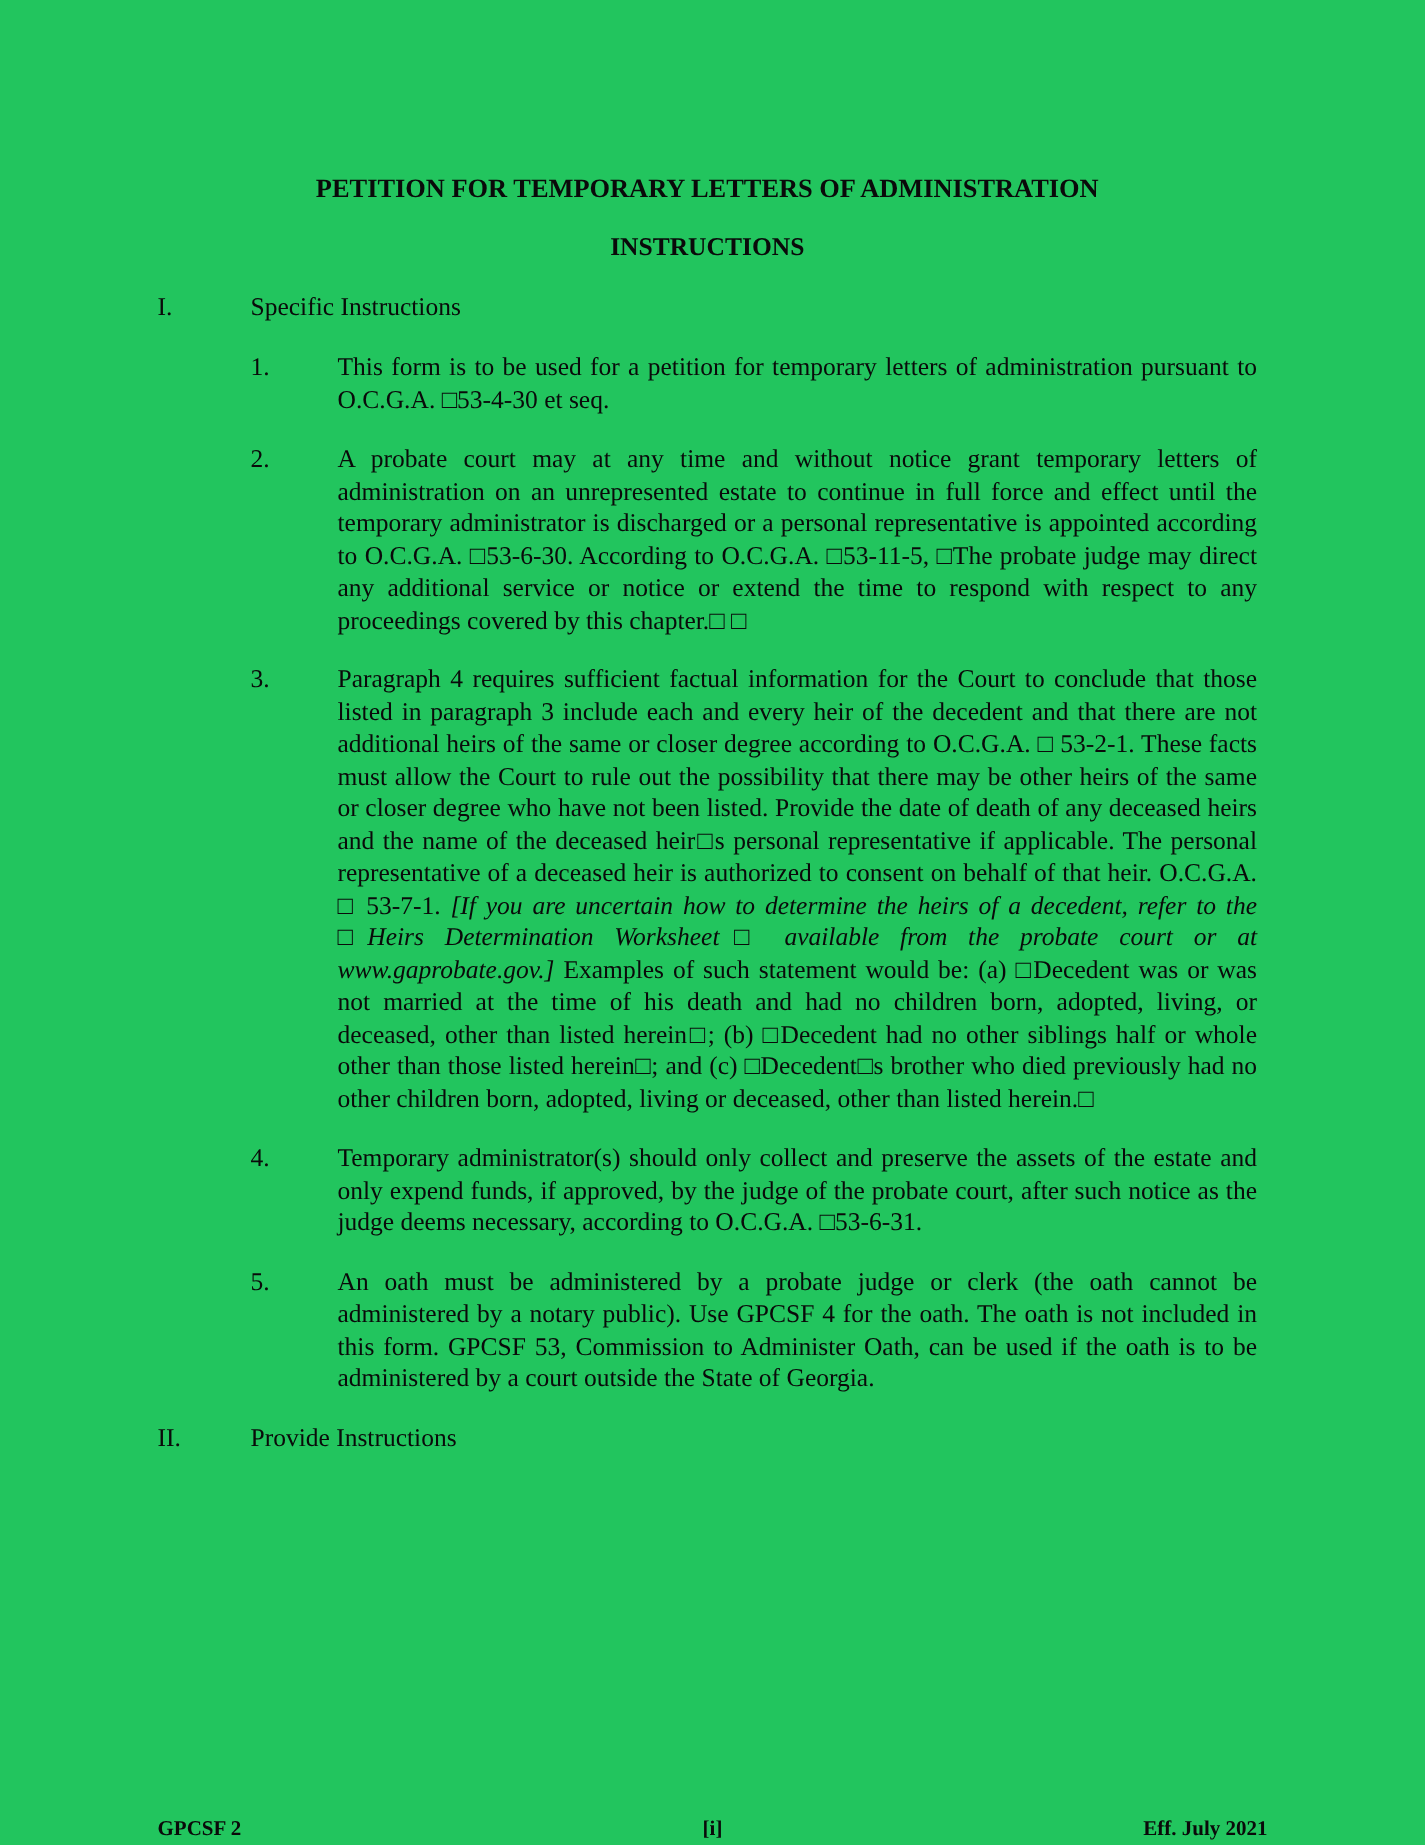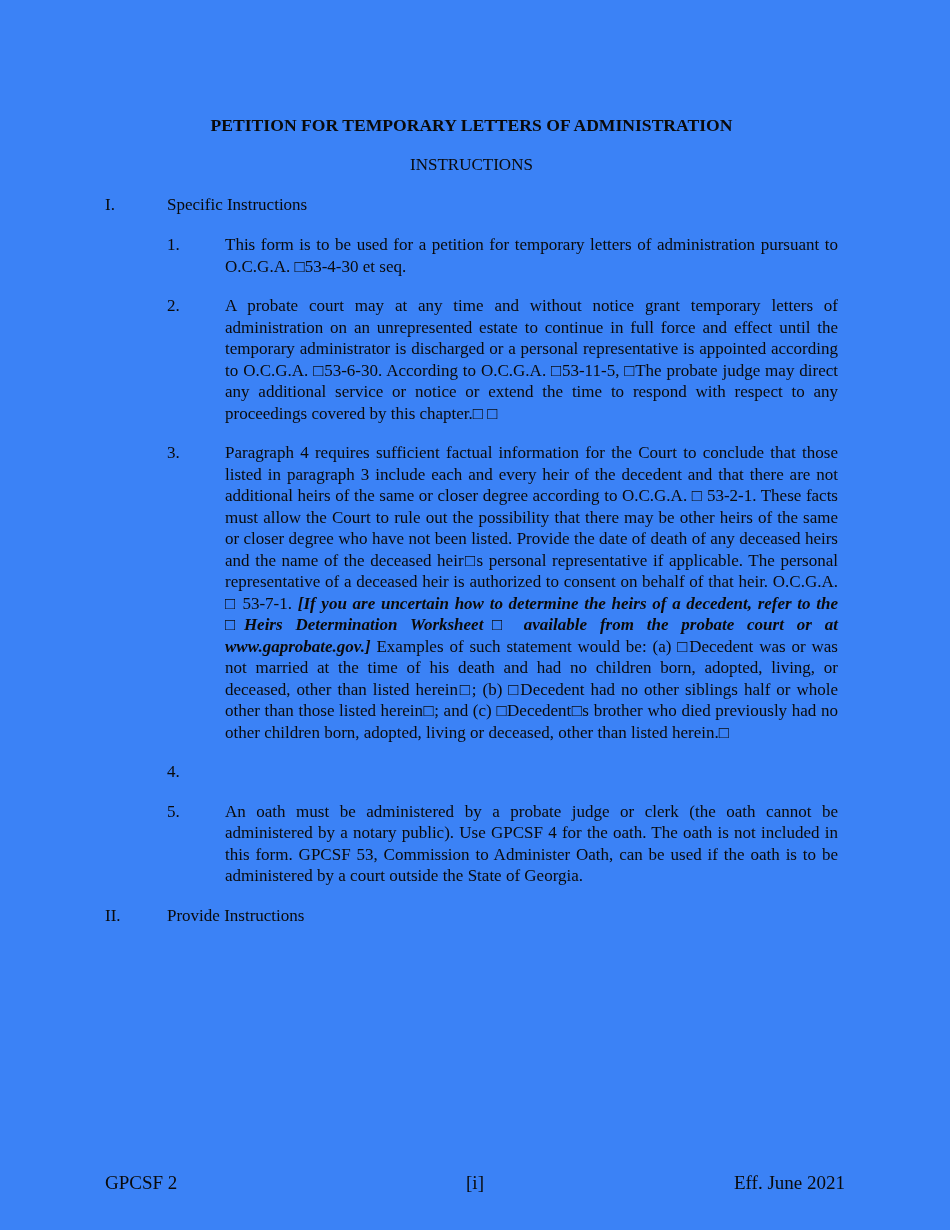--- a/index.html
+++ b/index.html
@@ -1,20 +1,20 @@
 <!DOCTYPE html>
 <html><head>
 <meta charset="utf-8">
 <style>
   html, body { margin: 0; padding: 0; background: #ffffff; }
   .page {
     position: relative;
     width: 950px;
     height: 1230px;
-    background: #3b82f6;
+    background: #22c55e;
     color: #0a0a0a;
     font-family: "Liberation Serif", "DejaVu Serif", serif;
     font-size: 17px;
     line-height: 21.5px;
     overflow: hidden;
   }
   .content {
     position: absolute;
     left: 105px;
     top: 0;
@@ -23,21 +23,21 @@
   .doc-title {
     margin: 114px 0 0 0;
     text-align: center;
     font-weight: bold;
     font-size: 17.6px;
     line-height: 22px;
   }
   .doc-subtitle {
     margin: 18px 0 0 0;
     text-align: center;
-    font-weight: normal;
+    font-weight: bold;
     font-size: 17px;
     line-height: 22px;
   }
   .section-heading {
     margin-top: 18px;
     display: flex;
     line-height: 22px;
   }
   .section-heading .numeral {
     flex: none;
@@ -53,36 +53,37 @@
   .item .item-num {
     flex: none;
     width: 58px;
     margin-left: 62px;
   }
   .item .item-text {
     width: 613px;
     text-align: justify;
     text-justify: inter-word;
   }
-  .italic { font-style: italic; font-weight: bold; }
+  .italic { font-style: italic; }
   .gen-para {
     margin: 18px 0 0 62px;
     width: 671px;
     text-align: justify;
     text-justify: inter-word;
     text-indent: 58px;
   }
   .footer {
     position: absolute;
     left: 105px;
     right: 105px;
-    top: 1172px;
+    top: 1209px;
     height: 22px;
-    font-size: 19px;
+    font-size: 14px;
     line-height: 22px;
+    font-weight: bold;
   }
   .footer .f-left  { position: absolute; left: 0; }
   .footer .f-center{ position: absolute; left: 50%; transform: translateX(-50%); }
   .footer .f-right { position: absolute; right: 0; }
 </style>
 </head>
 <body>
 
 <div class="page">
   <div class="content">
@@ -105,33 +106,34 @@
       <div class="item-text">A probate court may at any time and without notice grant temporary letters of administration on an unrepresented estate to continue in full force and effect until the temporary administrator is discharged or a personal representative is appointed according to O.C.G.A. □53-6-30.  According to O.C.G.A. □53-11-5, □The probate judge may direct any additional service or notice or extend the time to respond with respect to any proceedings covered by this chapter.□ □</div>
     </div>
 
     <div class="item">
       <span class="item-num">3.</span>
       <div class="item-text"><span>Paragraph 4 requires sufficient factual information for the Court to conclude that those listed in paragraph 3 include each and every heir of the decedent and that there are not additional heirs of the same or closer degree according to O.C.G.A. □ 53-2-1.  These facts must allow the Court to rule out the possibility that there may be other heirs of the same or closer degree who have not been listed.  Provide the date of death of any deceased heirs and the name of the deceased heir□s personal representative if applicable.  The personal representative of a deceased heir is authorized to consent on behalf of that heir.  O.C.G.A. □ 53-7-1. </span><span class="italic">[If you are uncertain how to determine the heirs of a decedent, refer to the □Heirs Determination Worksheet□ available from the probate court or at www.gaprobate.gov.]</span><span>  Examples of such statement would be: (a) □Decedent was or was not married at the time of his death and had no children born, adopted, living, or deceased, other than listed herein□; (b) □Decedent had no other siblings half or whole other than those listed herein□; and (c) □Decedent□s brother who died previously had no other children born, adopted, living or deceased, other than listed herein.□</span></div>
     </div>
 
     <div class="item">
       <span class="item-num">4.</span>
+      <div class="item-text">Temporary administrator(s) should only collect and preserve the assets of the estate and only expend funds, if approved, by the judge of the probate court, after such notice as the judge deems necessary, according to O.C.G.A. □53-6-31.</div>
     </div>
 
     <div class="item">
       <span class="item-num">5.</span>
       <div class="item-text">An oath must be administered by a probate judge or clerk (the oath cannot be administered by a notary public).  Use GPCSF 4 for the oath.  The oath is not included in this form.  GPCSF 53, Commission to Administer Oath, can be used if the oath is to be administered by a court outside the State of Georgia.</div>
     </div>
 
     <div class="section-heading">
       <span class="numeral">II.</span>
       <span class="heading">Provide Instructions</span>
     </div>
 
 
   </div>
 
   <div class="footer">
     <span class="f-left">GPCSF 2</span>
     <span class="f-center">[i]</span>
-    <span class="f-right">Eff. June 2021</span>
+    <span class="f-right">Eff. July 2021</span>
   </div>
 </div>
 
 </body></html>

